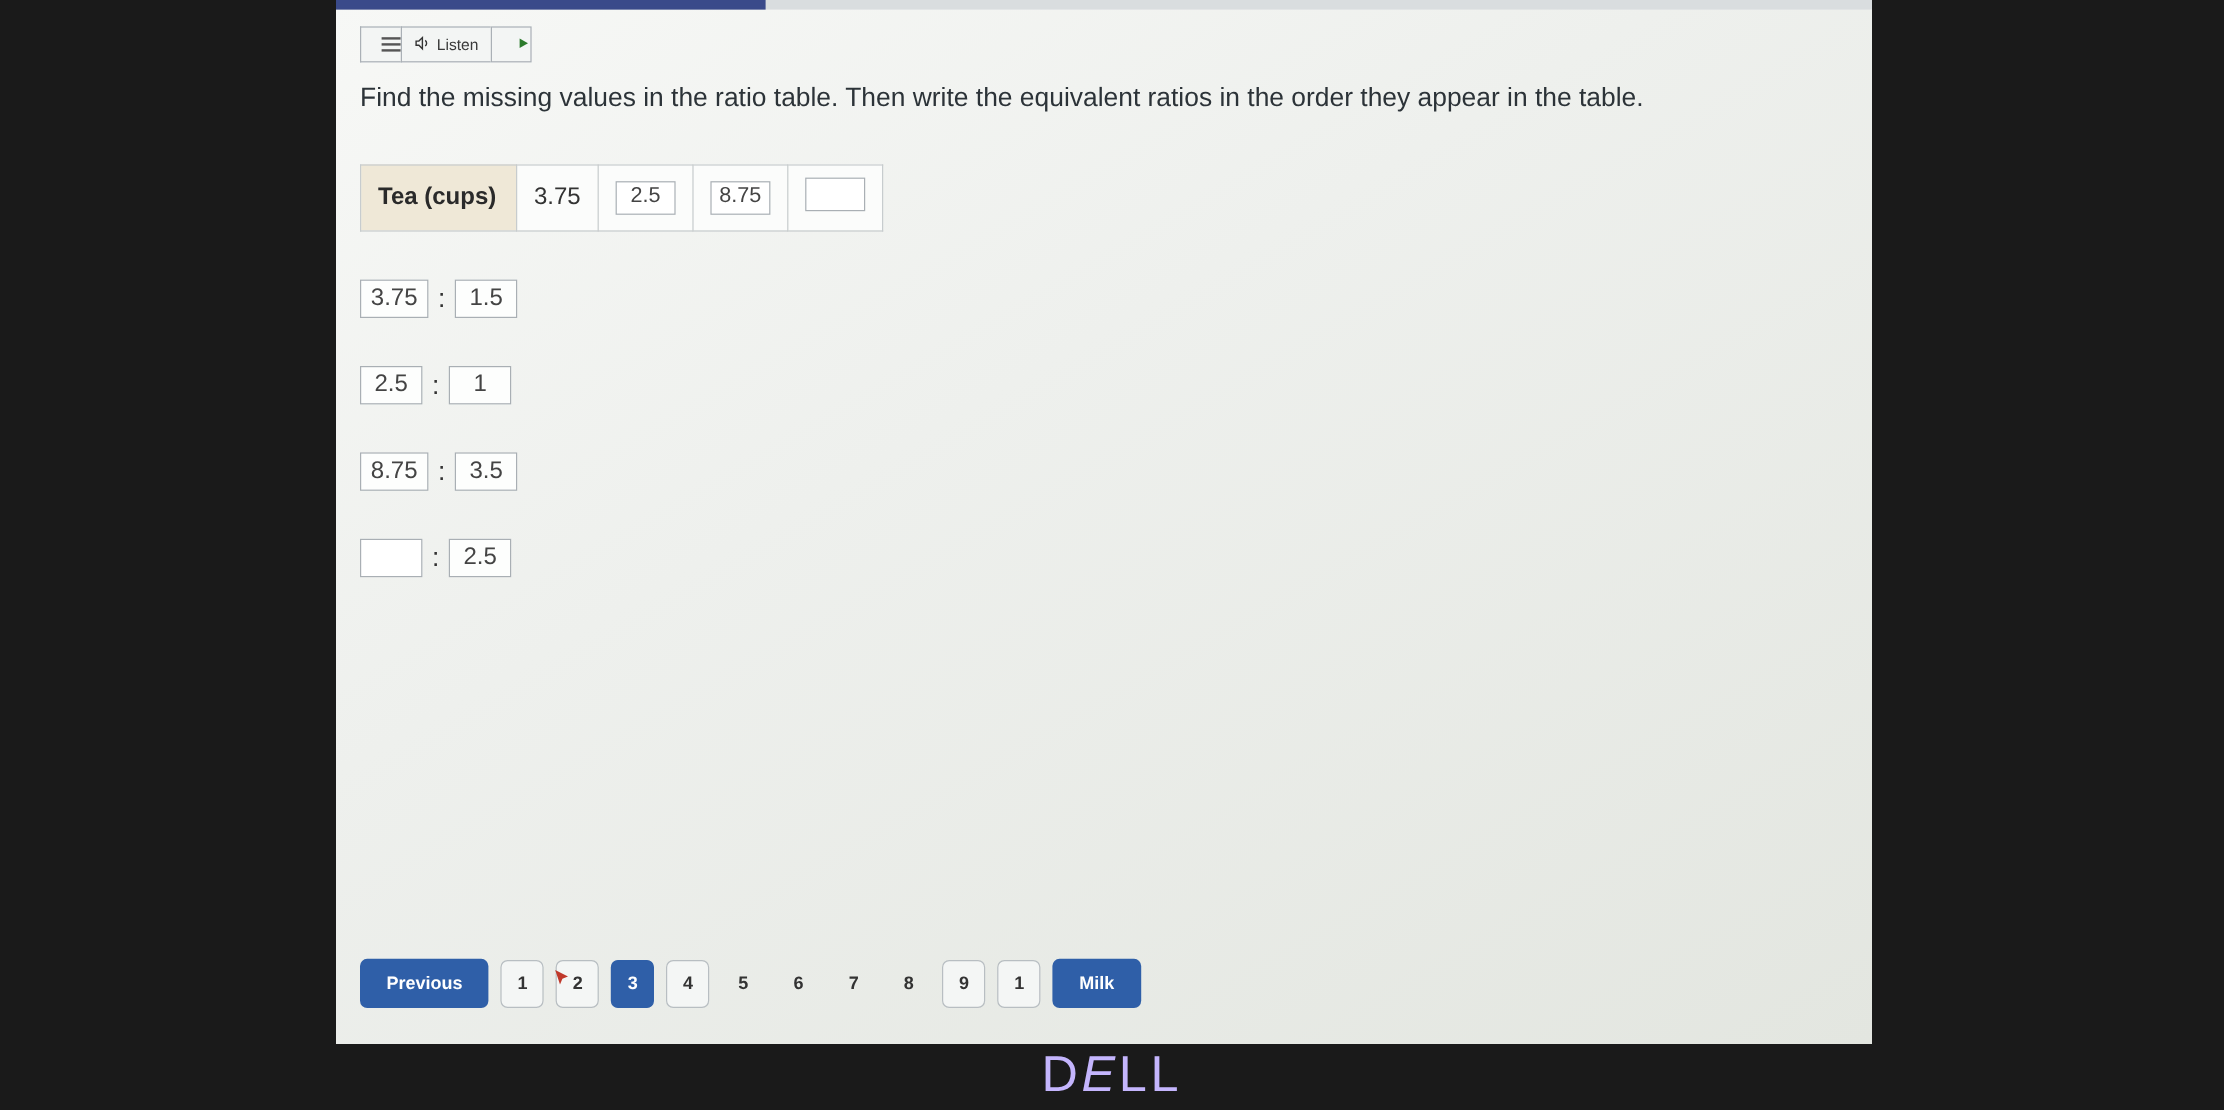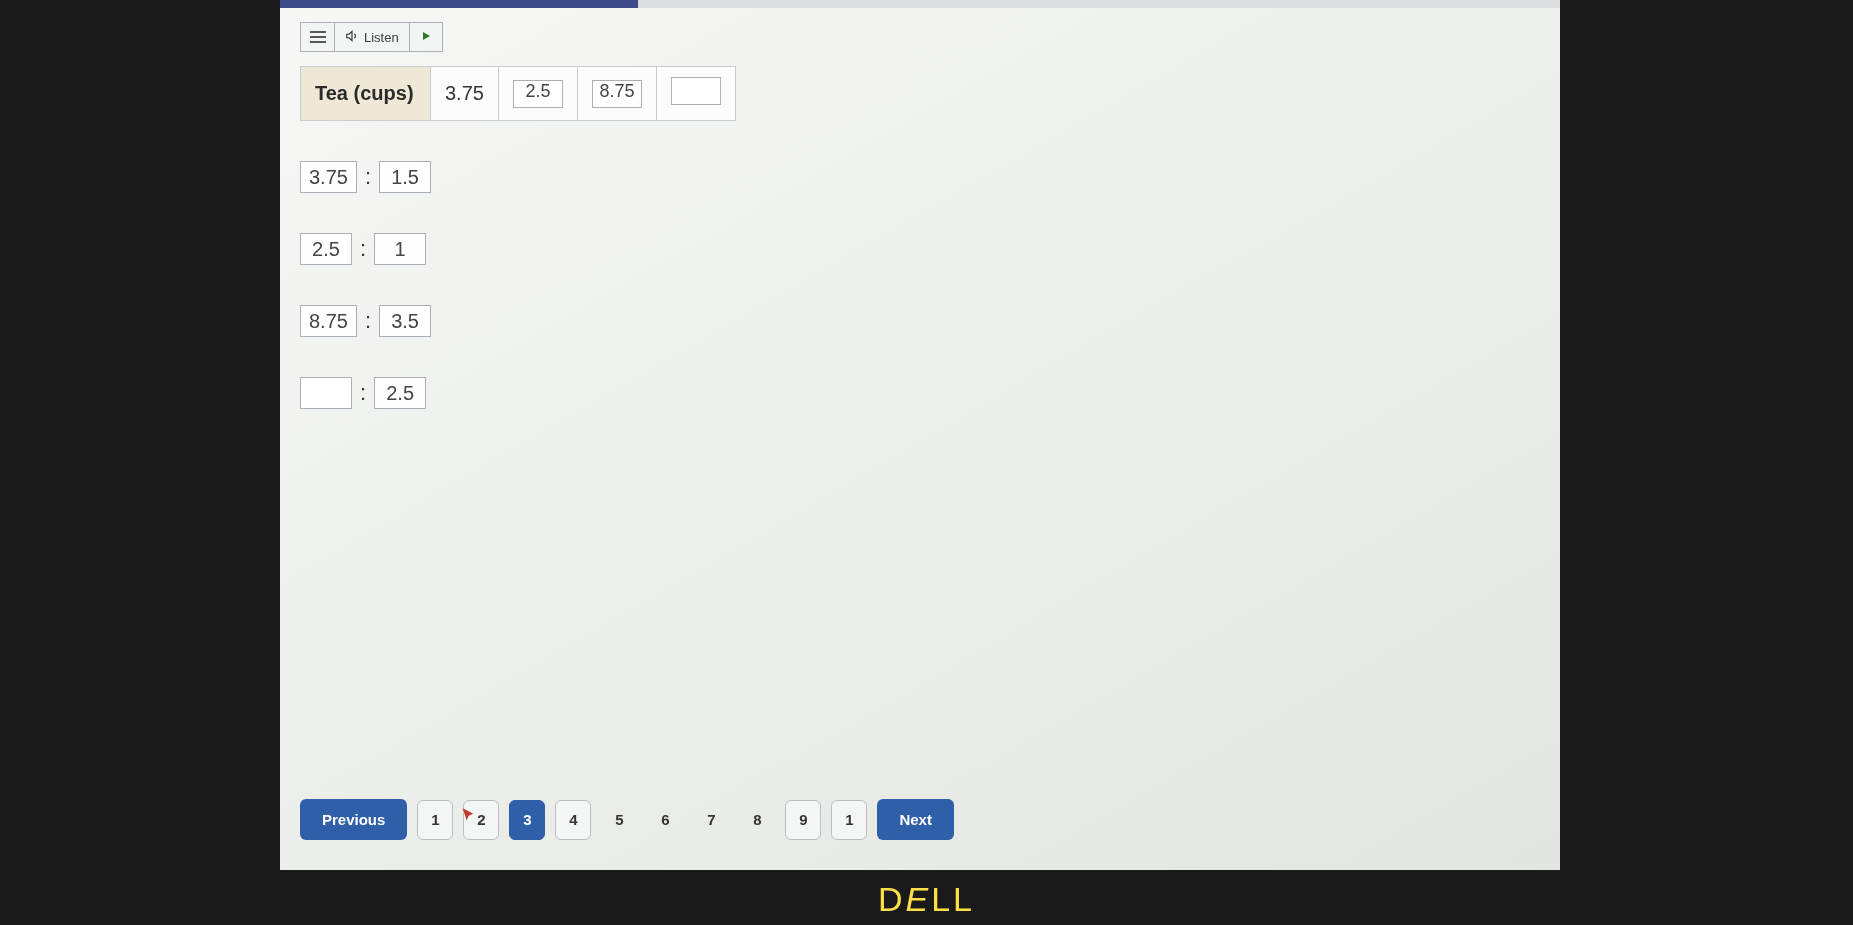--- a/index.html
+++ b/index.html
@@ -36,21 +36,21 @@
     align-items: center;
     gap: 0;
     margin: 14px 0 14px 20px;
   }
   .tool-btn {
     border: 1px solid #aab0b6;
     background: #f3f5f4;
     height: 30px;
     display: inline-flex;
     align-items: center;
-    justify-content: center;
+    justify-content: flex-end;
     font-size: 13px;
     color: #3a3a3a;
     cursor: pointer;
   }
   .tool-btn.menu { width: 34px; border-right: none; }
   .tool-btn.listen { padding: 0 10px; gap: 5px; border-right: none;}
   .tool-btn.play { width: 34px; color:#2b7a2b;}
   .menu-lines { display:flex; flex-direction:column; gap:3px;}
   .menu-lines span { display:block; width:16px; height:2px; background:#555;}
   .question {
@@ -160,23 +160,23 @@
     bottom: 10px;
     left: 160px;
     font-size: 18px;
     color: #c0392b;
   }
   .dell {
     position:absolute;
     bottom: 6px;
     left: 50%;
     transform: translateX(-50%);
-    color:#fde047;
+    color:#c4b5fd;
     font-family: Arial;
-    font-size: 34px;
+    font-size: 42px;
     letter-spacing: 3px;
     font-weight: 300;
   }
   .dell .o { font-style: italic; }
 </style>
 </head>
 <body>
 
 <div class="screen">
   <div class="topbar-bg">
@@ -202,20 +202,21 @@
     </div>
     <div class="tool-btn play">
       <span>
         <svg width="12" height="12" viewBox="0 0 24 24" fill="#2b7a2b">
             <path d="M6 4l14 8-14 8z"></path>
           </svg>
       </span>
     </div>
   </div>
 
+  <div class="question">Find the missing values in the ratio table. Then write the equivalent ratios in the order they appear in the table.</div>
 
   <table class="ratio-table">
     <tbody>
         <tr>
       <td class="hdr">Tea (cups)</td>
       <td>3.75</td>
       <td><span class="cell-input">2.5</span></td>
       <td><span class="cell-input">8.75</span></td>
       <td><span class="cell-input empty"></span></td>
     </tr>
@@ -250,21 +251,21 @@
     <span class="pg">1</span>
     <span class="pg">2</span>
     <span class="pg current">3</span>
     <span class="pg">4</span>
     <span class="pg plain">5</span>
     <span class="pg plain">6</span>
     <span class="pg plain">7</span>
     <span class="pg plain">8</span>
     <span class="pg">9</span>
     <span class="pg">1</span>
-    <button class="nav-btn">Next</button>
+    <button class="nav-btn">Milk</button>
     <span class="cursor">
       <svg width="16" height="20" viewBox="0 0 24 24" fill="#c0392b">
           <path d="M4 2l6 18 3-7 7-3z"></path>
         </svg>
     </span>
   </div>
 </div>
 
 <div class="dell">D<span class="o">E</span>LL</div>
 

